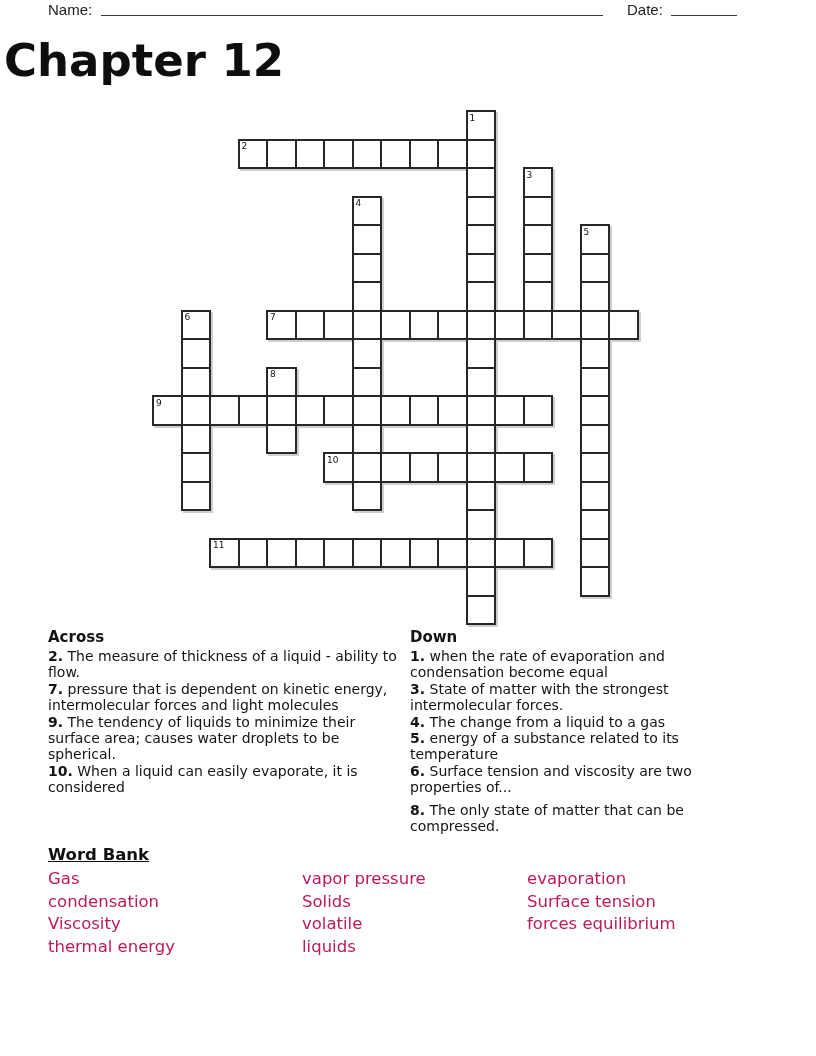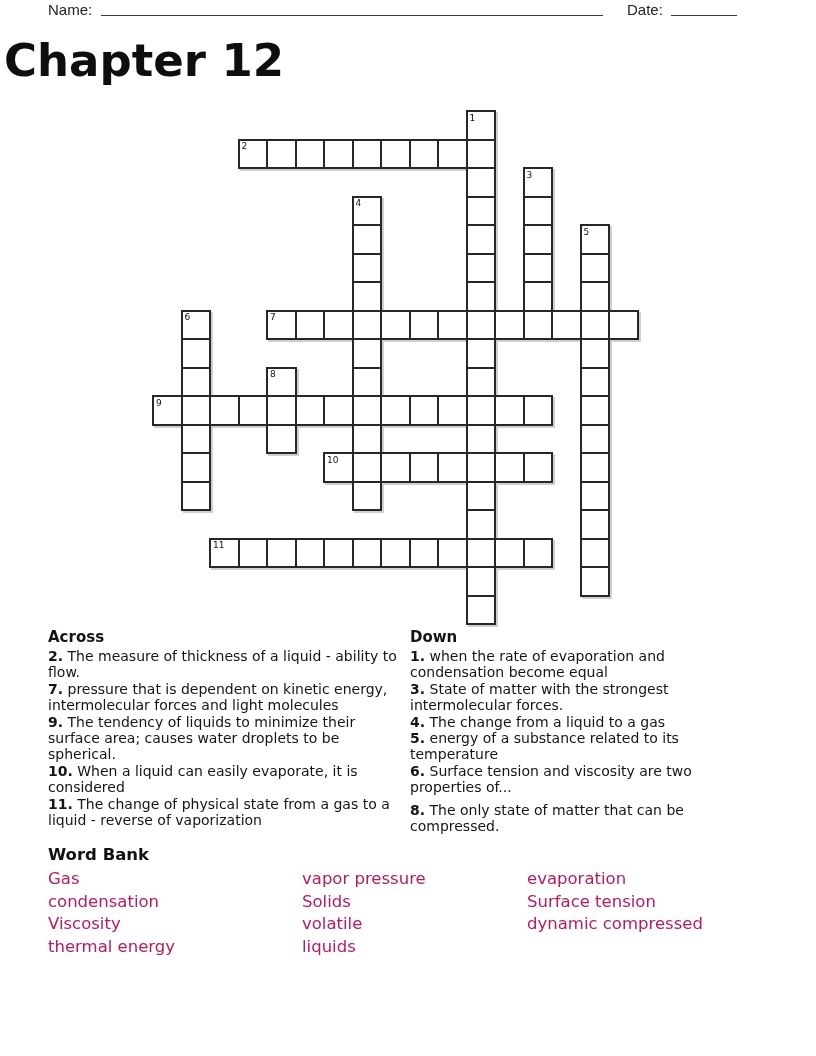--- a/index.html
+++ b/index.html
@@ -97,20 +97,21 @@
   
   .wordbank {
     position: absolute;
     left: 48px;
     top: 845px;
     width: 720px;
   }
   .wb-head {
     font-size: 16.5px;
     font-weight: bold;
+    text-decoration: underline;
     line-height: 19px;
     margin-bottom: 4px;
   }
   .wb-cols { position: relative; height: 95px; }
   .wb-col { position: absolute; top: 0; }
   .wb-col-0 { left: 0; }
   .wb-col-1 { left: 254px; }
   .wb-col-2 { left: 479px; }
   .wb-item {
     font-size: 16.5px;
@@ -257,21 +258,20 @@
       <div class="cell" style="left: 313.5px; top: 484.5px;"></div>
     </div>
 
   <div class="clues clues-across">
     <div class="clue-head">Across</div>
     <div>
         <p class="clue"><b>2.</b> The measure of thickness of a liquid - ability to flow.</p>
         <p class="clue"><b>7.</b> pressure that is dependent on kinetic energy, intermolecular forces and light molecules</p>
         <p class="clue"><b>9.</b> The tendency of liquids to minimize their surface area; causes water droplets to be spherical.</p>
         <p class="clue"><b>10.</b> When a liquid can easily evaporate, it is considered</p>
-        <p class="clue"><b>11.</b> The change of physical state from a gas to a liquid - reverse of vaporization</p>
       </div>
   </div>
 
   <div class="clues clues-down">
     <div class="clue-head">Down</div>
     <div>
         <p class="clue"><b>1.</b> when the rate of evaporation and condensation become equal</p>
         <p class="clue"><b>3.</b> State of matter with the strongest intermolecular forces.</p>
         <p class="clue"><b>4.</b> The change from a liquid to a gas</p>
         <p class="clue"><b>5.</b> energy of a substance related to its temperature</p>
@@ -291,18 +291,18 @@
         </div>
         <div class="wb-col wb-col-1">
           <div class="wb-item">vapor pressure</div>
           <div class="wb-item">Solids</div>
           <div class="wb-item">volatile</div>
           <div class="wb-item">liquids</div>
         </div>
         <div class="wb-col wb-col-2">
           <div class="wb-item">evaporation</div>
           <div class="wb-item">Surface tension</div>
-          <div class="wb-item">dynamic compressed</div>
+          <div class="wb-item">forces equilibrium</div>
         </div>
       </div>
   </div>
 
 </div>
 
 </body></html>

